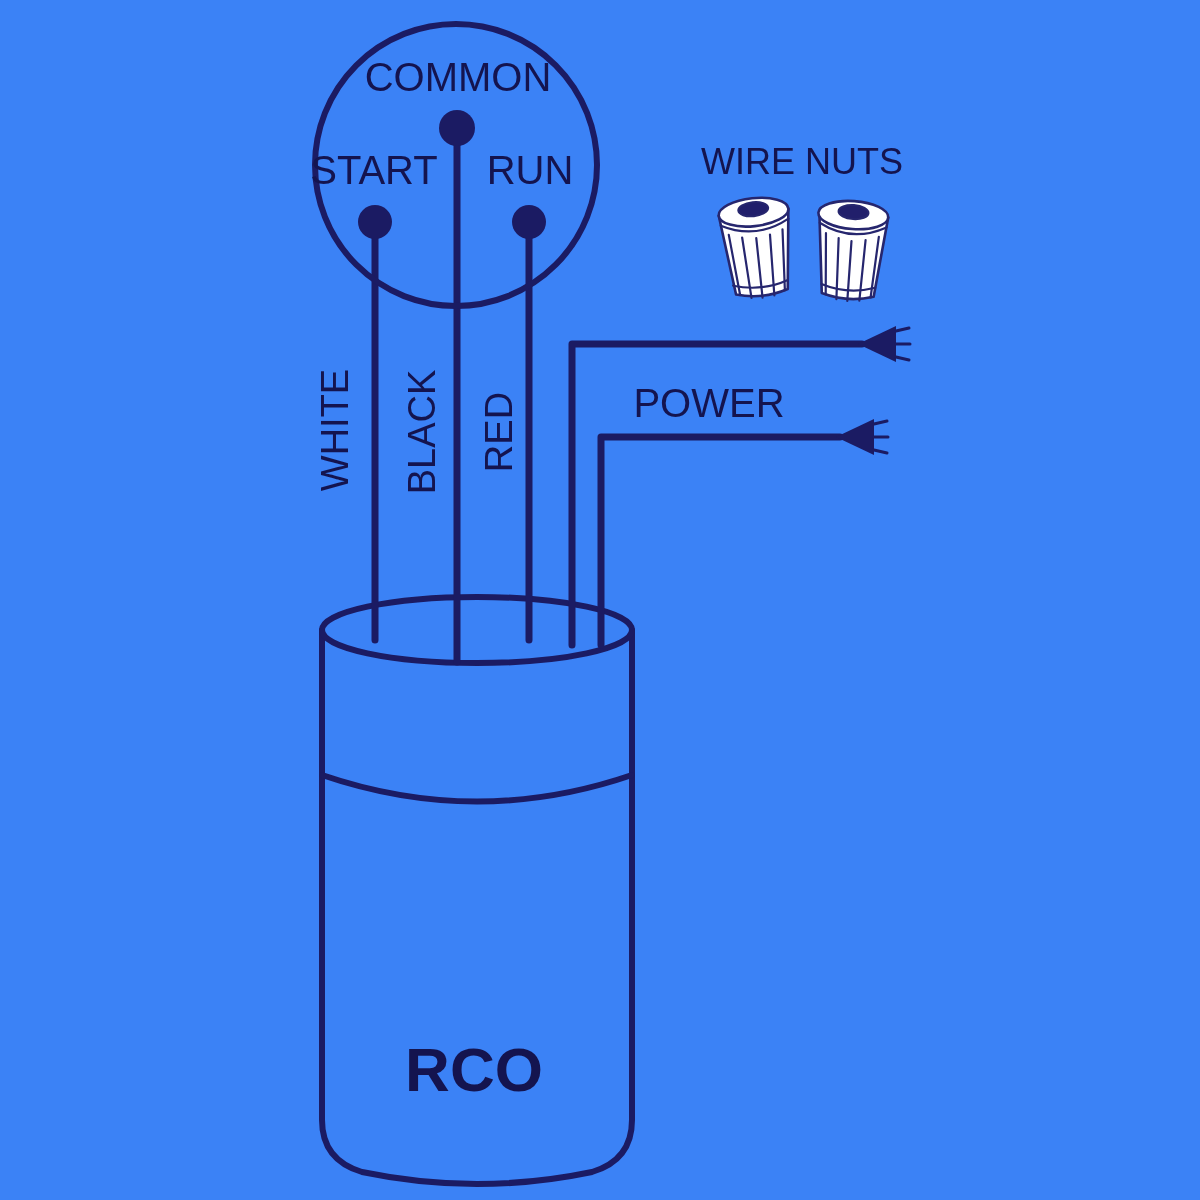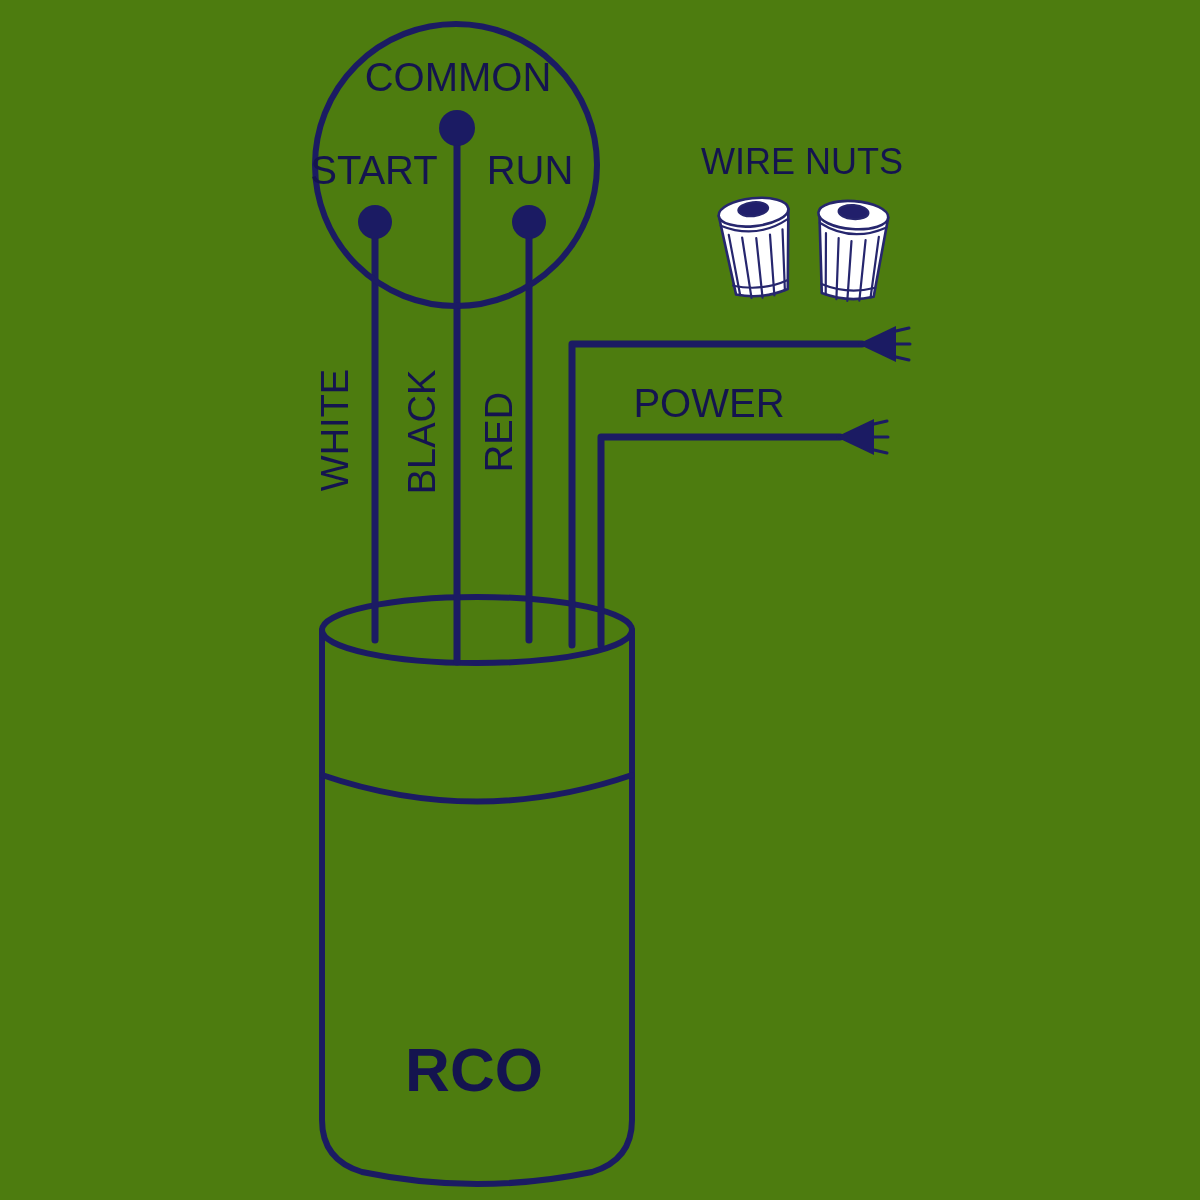--- a/index.html
+++ b/index.html
@@ -11,21 +11,21 @@
   body {
     width: 1200px;
     height: 1200px;
     overflow: hidden;
     font-family: "Liberation Sans", sans-serif;
   }
   #stage {
     position: relative;
     width: 1200px;
     height: 1200px;
-    background: #4d7c0f;
+    background: #3b82f6;
   }
   svg.diagram {
     display: block;
     width: 1200px;
     height: 1200px;
   }
   .ink-stroke {
     fill: none;
     stroke: #1b1b63;
     stroke-linecap: round;

